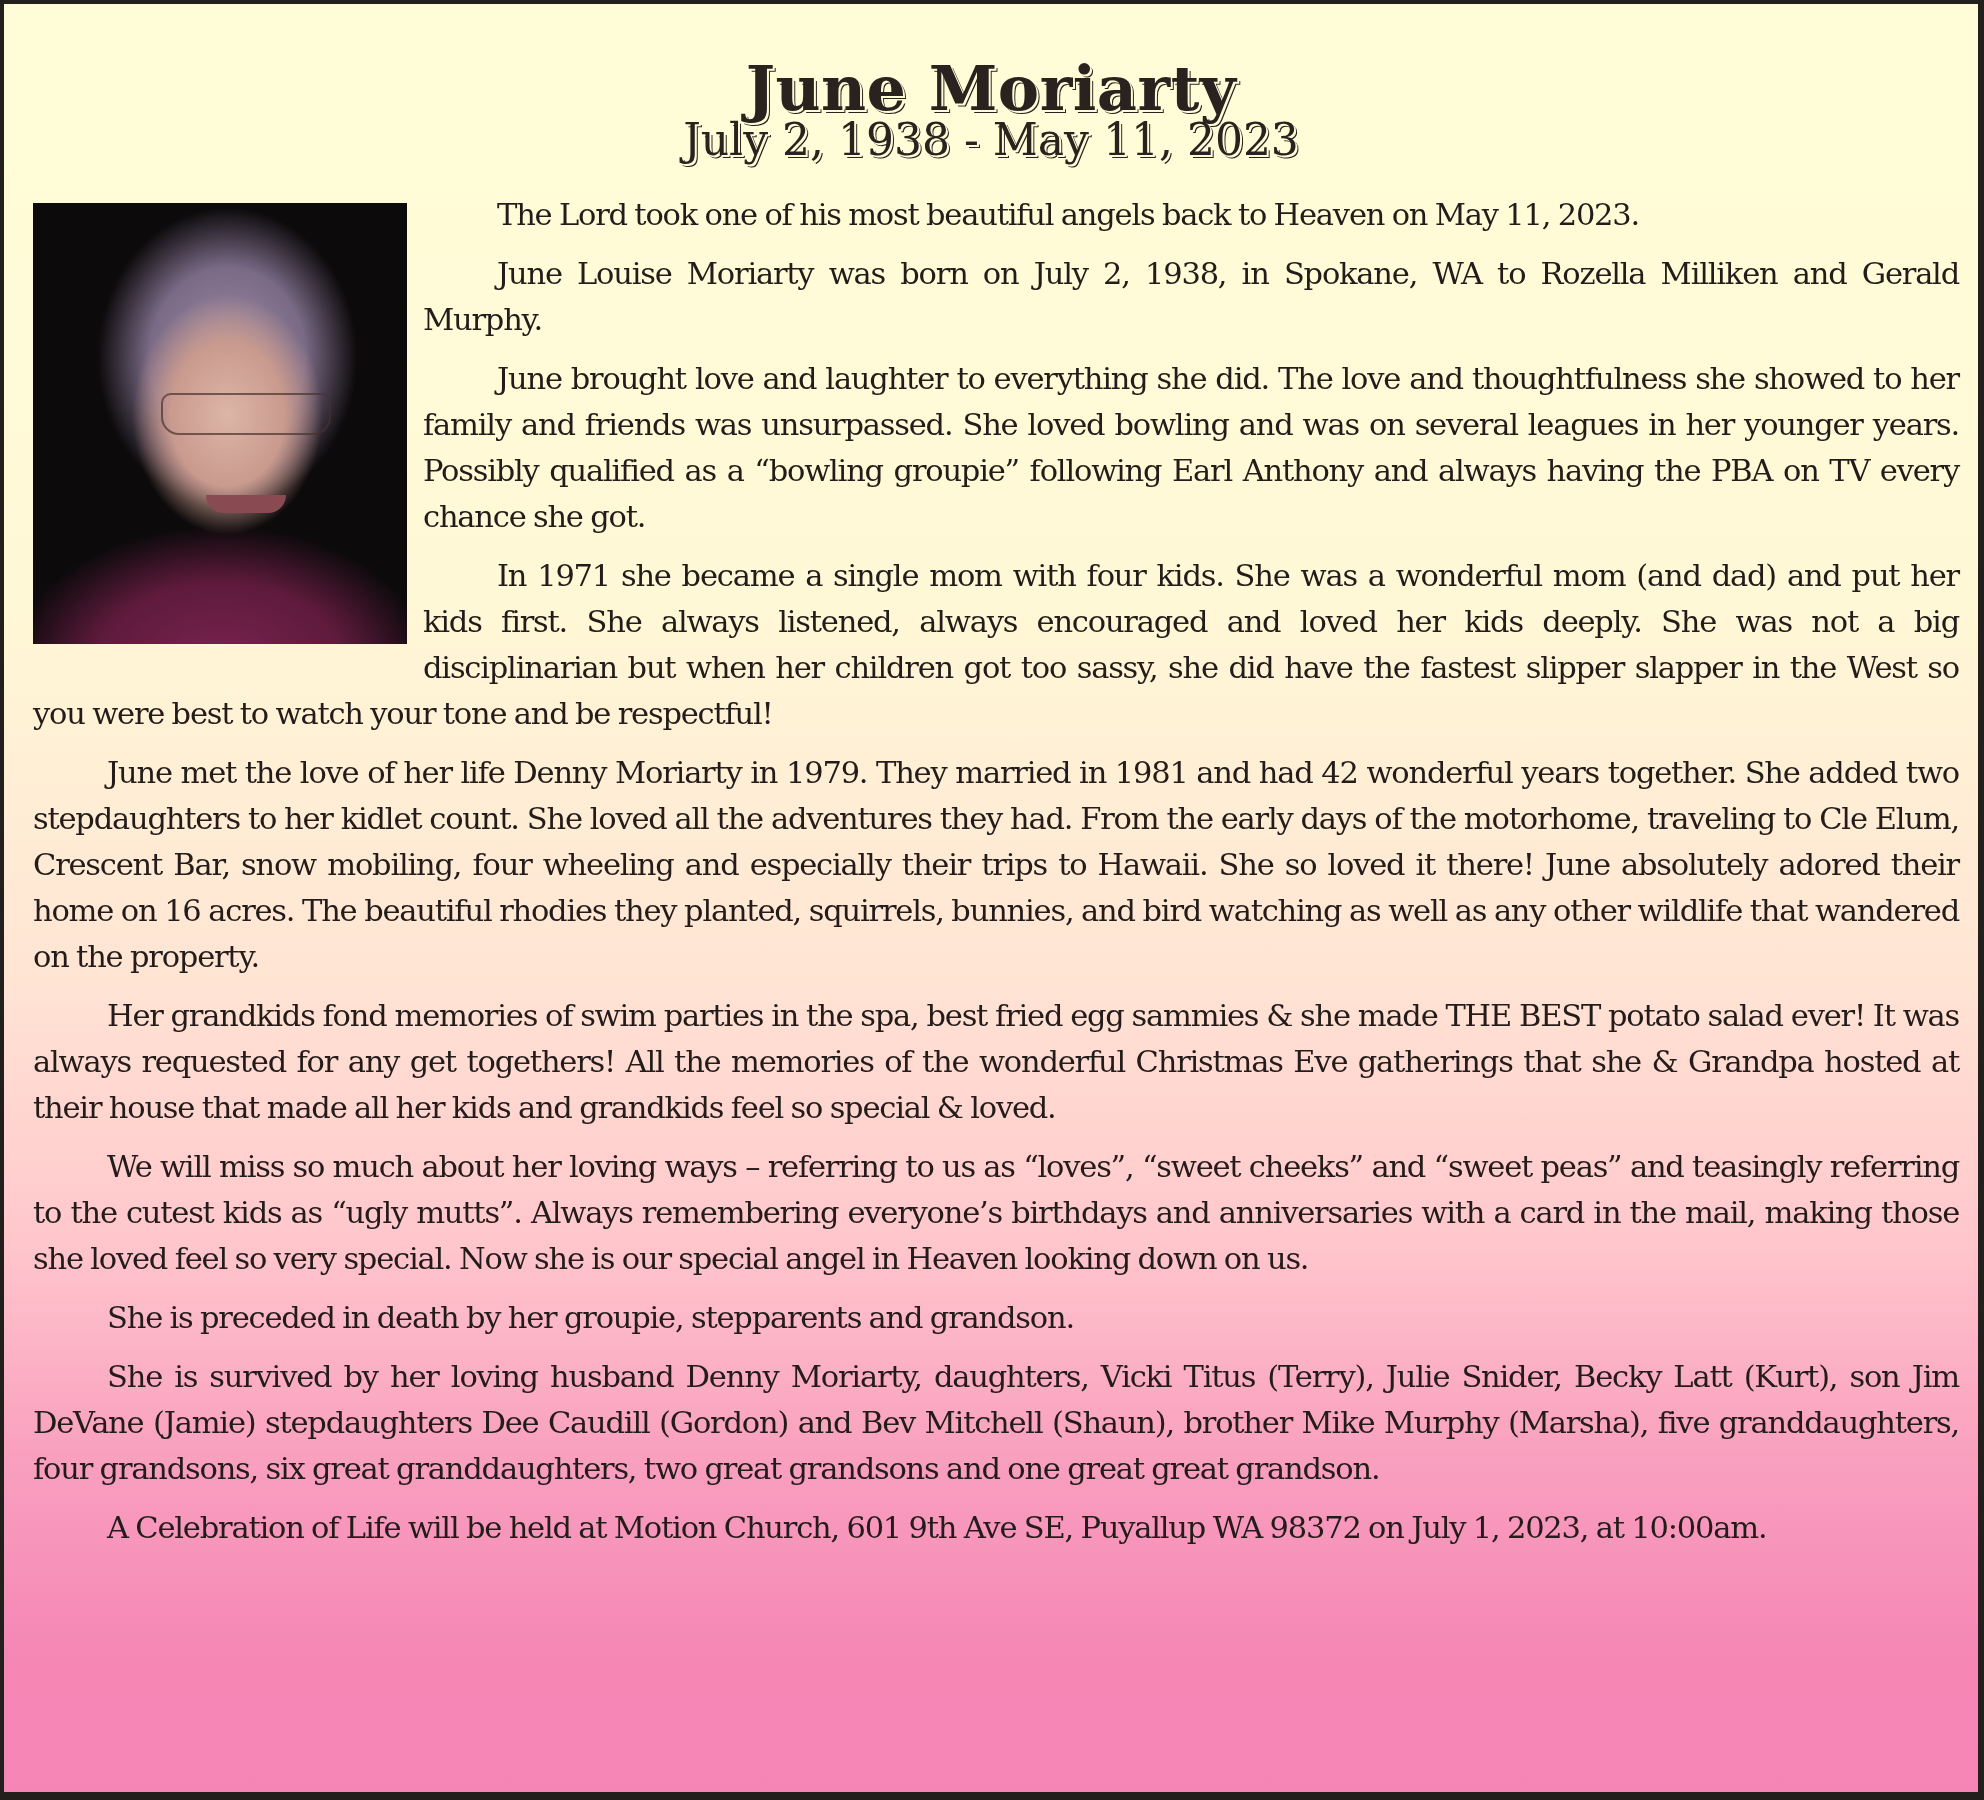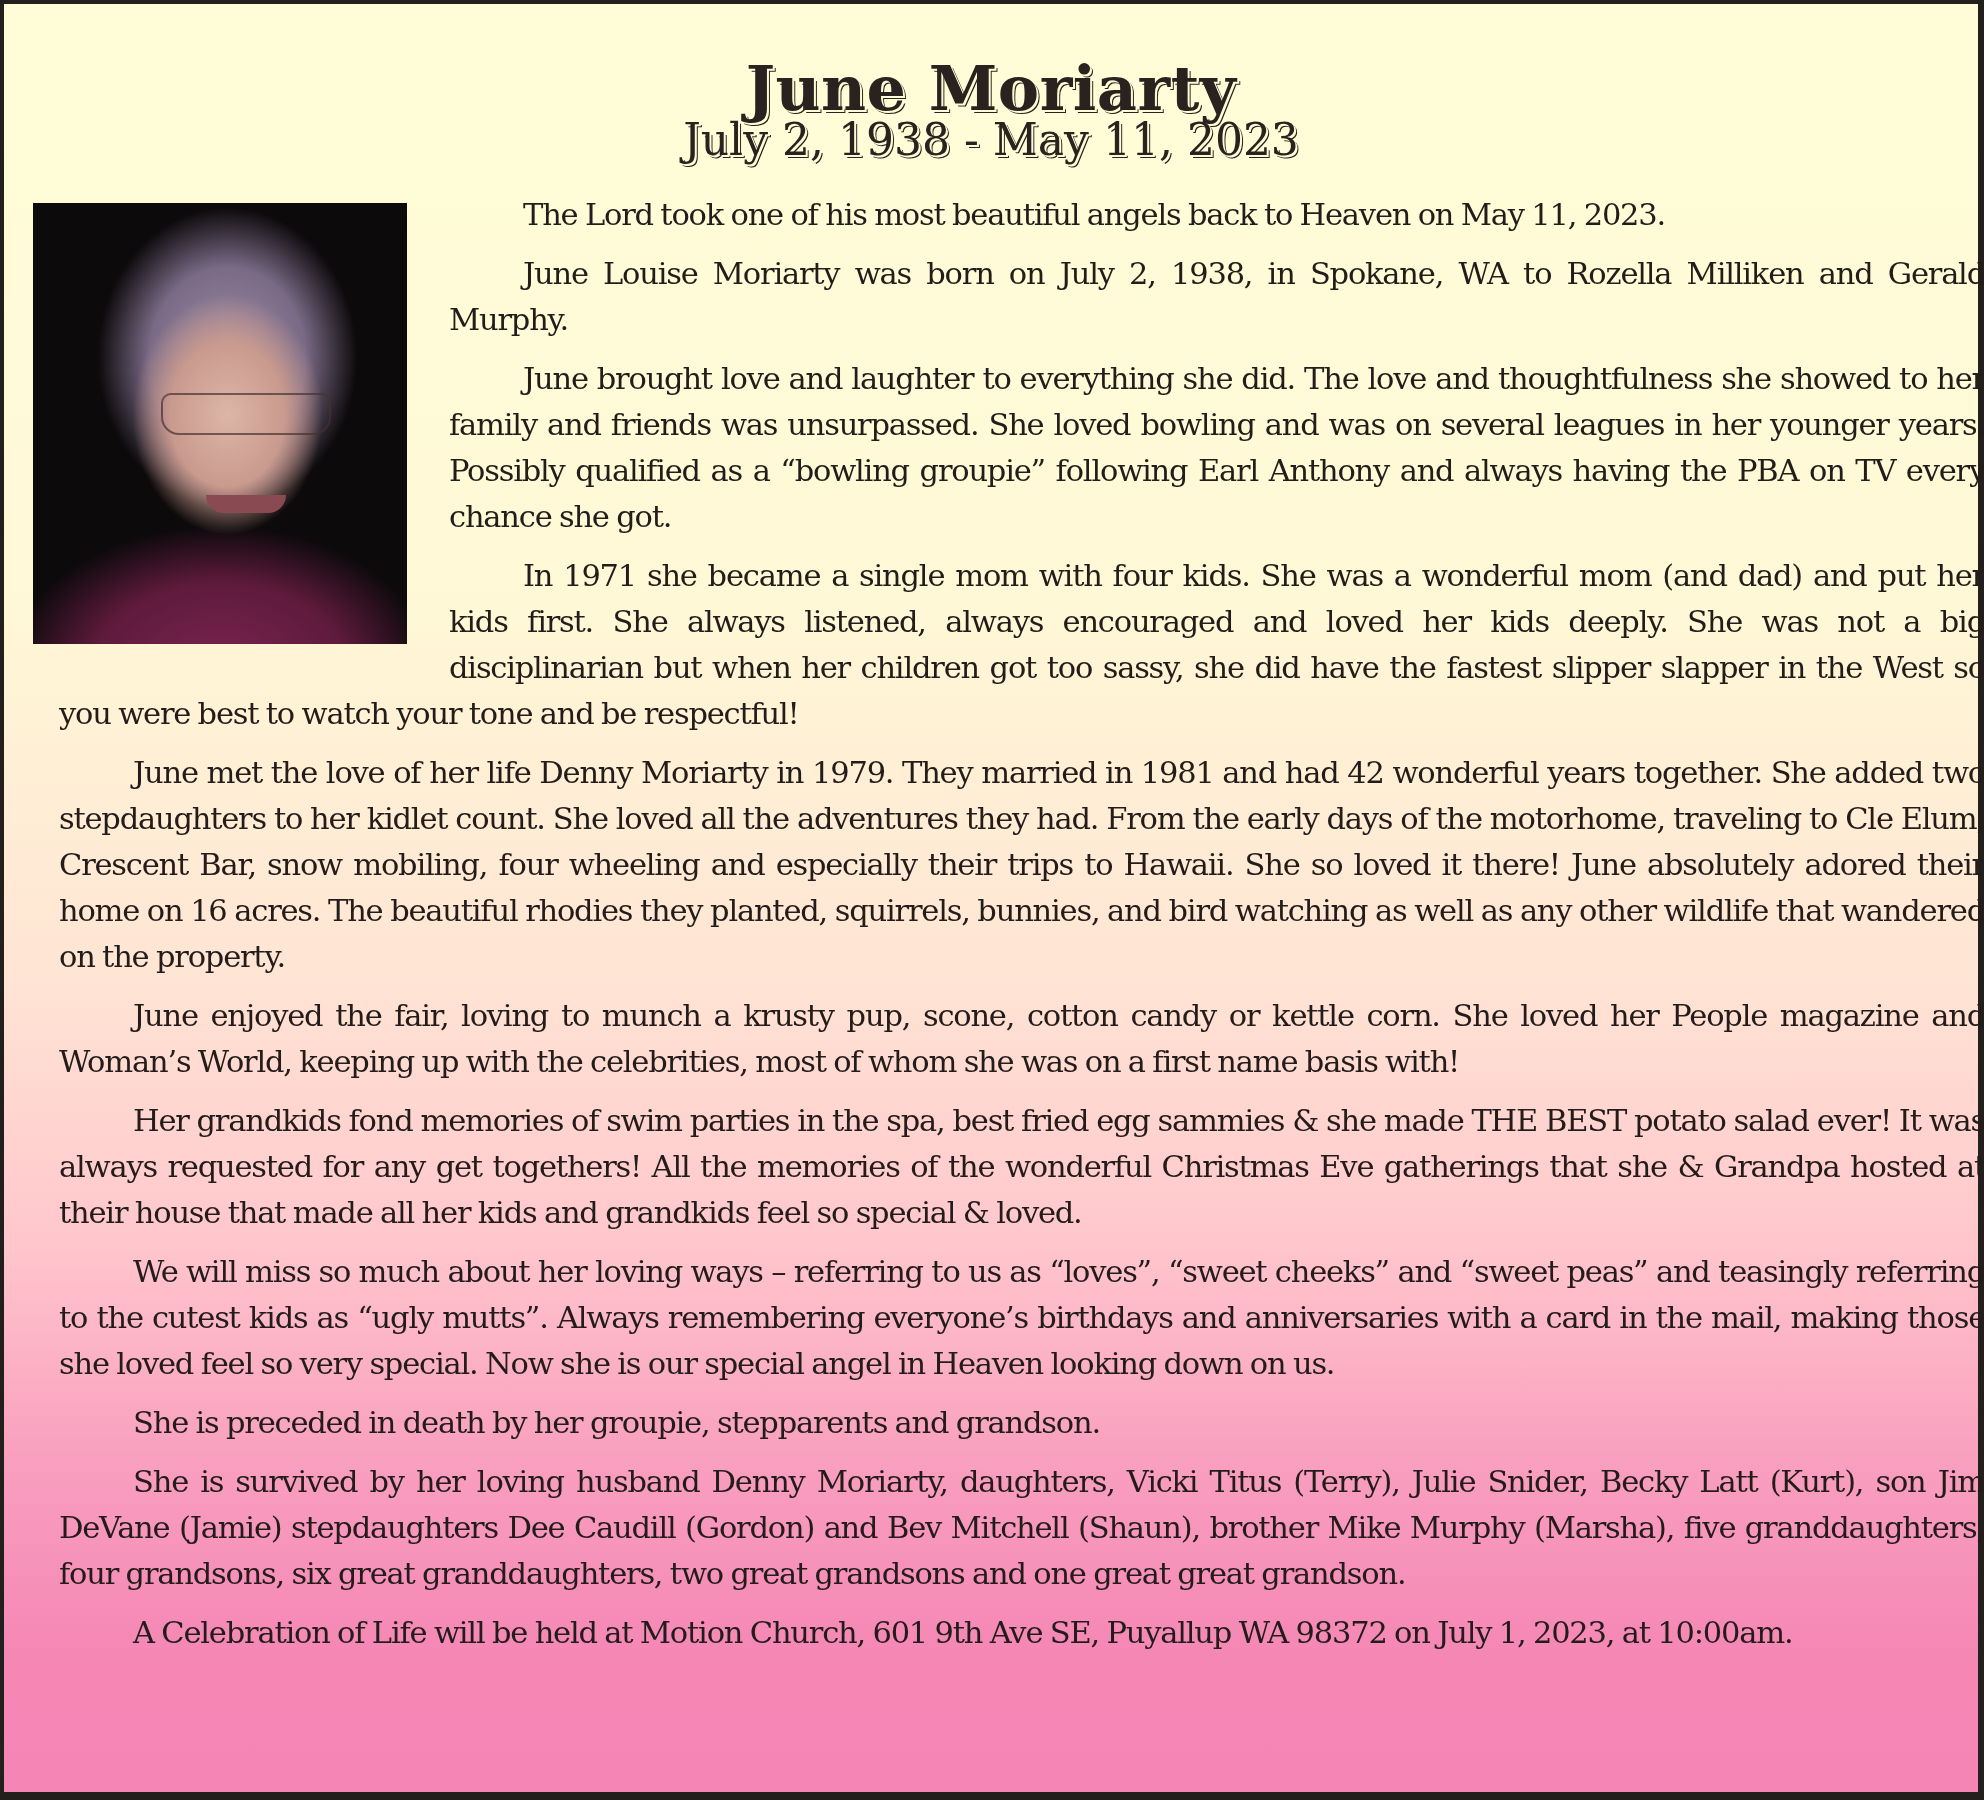--- a/index.html
+++ b/index.html
@@ -41,21 +41,21 @@
     border: 2px solid rgba(70,50,45,0.7); border-radius: 10px 10px 18px 18px;
     box-sizing: border-box;
   }
   .photo .smile {
     position: absolute; left: 173px; top: 292px; width: 80px; height: 18px;
     border-radius: 0 0 40px 40px; background: #8a4a52;
   }
   .body {
     position: absolute; left: 29px; top: 188px; width: 1926px;
     font-family: "DejaVu Serif", serif; font-size: 30.5px; line-height: 46px;
-    color: #231c1a; letter-spacing: -1.2px; word-spacing: -1px; margin-left: 26px;
+    color: #231c1a; letter-spacing: -1.2px; word-spacing: -1px;
   }
   .body .floatbox { float: left; width: 390px; height: 480px; }
   .body p { margin: 0 0 13px 0; text-indent: 74px; text-align: justify; }
 </style>
 </head>
 <body>
 
 <div class="frame">
   <h1 class="title" style="margin:16px;">June Moriarty</h1>
   <div class="dates">July 2, 1938 - May 11, 2023</div>
@@ -65,20 +65,19 @@
     <div class="smile"></div>
   </div>
 
   <div class="body">
     <div class="floatbox"></div>
     <p>The Lord took one of his most beautiful angels back to Heaven on May 11, 2023.</p>
     <p>June Louise Moriarty was born on July 2, 1938, in Spokane, WA to Rozella Milliken and Gerald Murphy.</p>
     <p>June brought love and laughter to everything she did. The love and thoughtfulness she showed to her family and friends was unsurpassed. She loved bowling and was on several leagues in her younger years. Possibly qualified as a “bowling groupie” following Earl Anthony and always having the PBA on TV every chance she got.</p>
     <p>In 1971 she became a single mom with four kids. She was a wonderful mom (and dad) and put her kids first. She always listened, always encouraged and loved her kids deeply. She was not a big disciplinarian but when her children got too sassy, she did have the fastest slipper slapper in the West so you were best to watch your tone and be respectful!</p>
     <p>June met the love of her life Denny Moriarty in 1979. They married in 1981 and had 42 wonderful years together. She added two stepdaughters to her kidlet count. She loved all the adventures they had. From the early days of the motorhome, traveling to Cle Elum, Crescent Bar, snow mobiling, four wheeling and especially their trips to Hawaii. She so loved it there! June absolutely adored their home on 16 acres. The beautiful rhodies they planted, squirrels, bunnies, and bird watching as well as any other wildlife that wandered on the property.</p>
-    <p>June enjoyed the fair, loving to munch a krusty pup, scone, cotton candy or kettle corn. She loved her People magazine and Woman’s World, keeping up with the celebrities, most of whom she was on a first name basis with!</p>
     <p>Her grandkids fond memories of swim parties in the spa, best fried egg sammies &amp; she made THE BEST potato salad ever! It was always requested for any get togethers! All the memories of the wonderful Christmas Eve gatherings that she &amp; Grandpa hosted at their house that made all her kids and grandkids feel so special &amp; loved.</p>
     <p>We will miss so much about her loving ways – referring to us as “loves”, “sweet cheeks” and “sweet peas” and teasingly referring to the cutest kids as “ugly mutts”. Always remembering everyone’s birthdays and anniversaries with a card in the mail, making those she loved feel so very special. Now she is our special angel in Heaven looking down on us.</p>
     <p>She is preceded in death by her groupie, stepparents and grandson.</p>
     <p>She is survived by her loving husband Denny Moriarty, daughters, Vicki Titus (Terry), Julie Snider, Becky Latt (Kurt), son Jim DeVane (Jamie) stepdaughters Dee Caudill (Gordon) and Bev Mitchell (Shaun), brother Mike Murphy (Marsha), five granddaughters, four grandsons, six great granddaughters, two great grandsons and one great great grandson.</p>
     <p>A Celebration of Life will be held at Motion Church, 601 9th Ave SE, Puyallup WA 98372 on July 1, 2023, at 10:00am.</p>
   </div>
 </div>
 
 </body></html>

